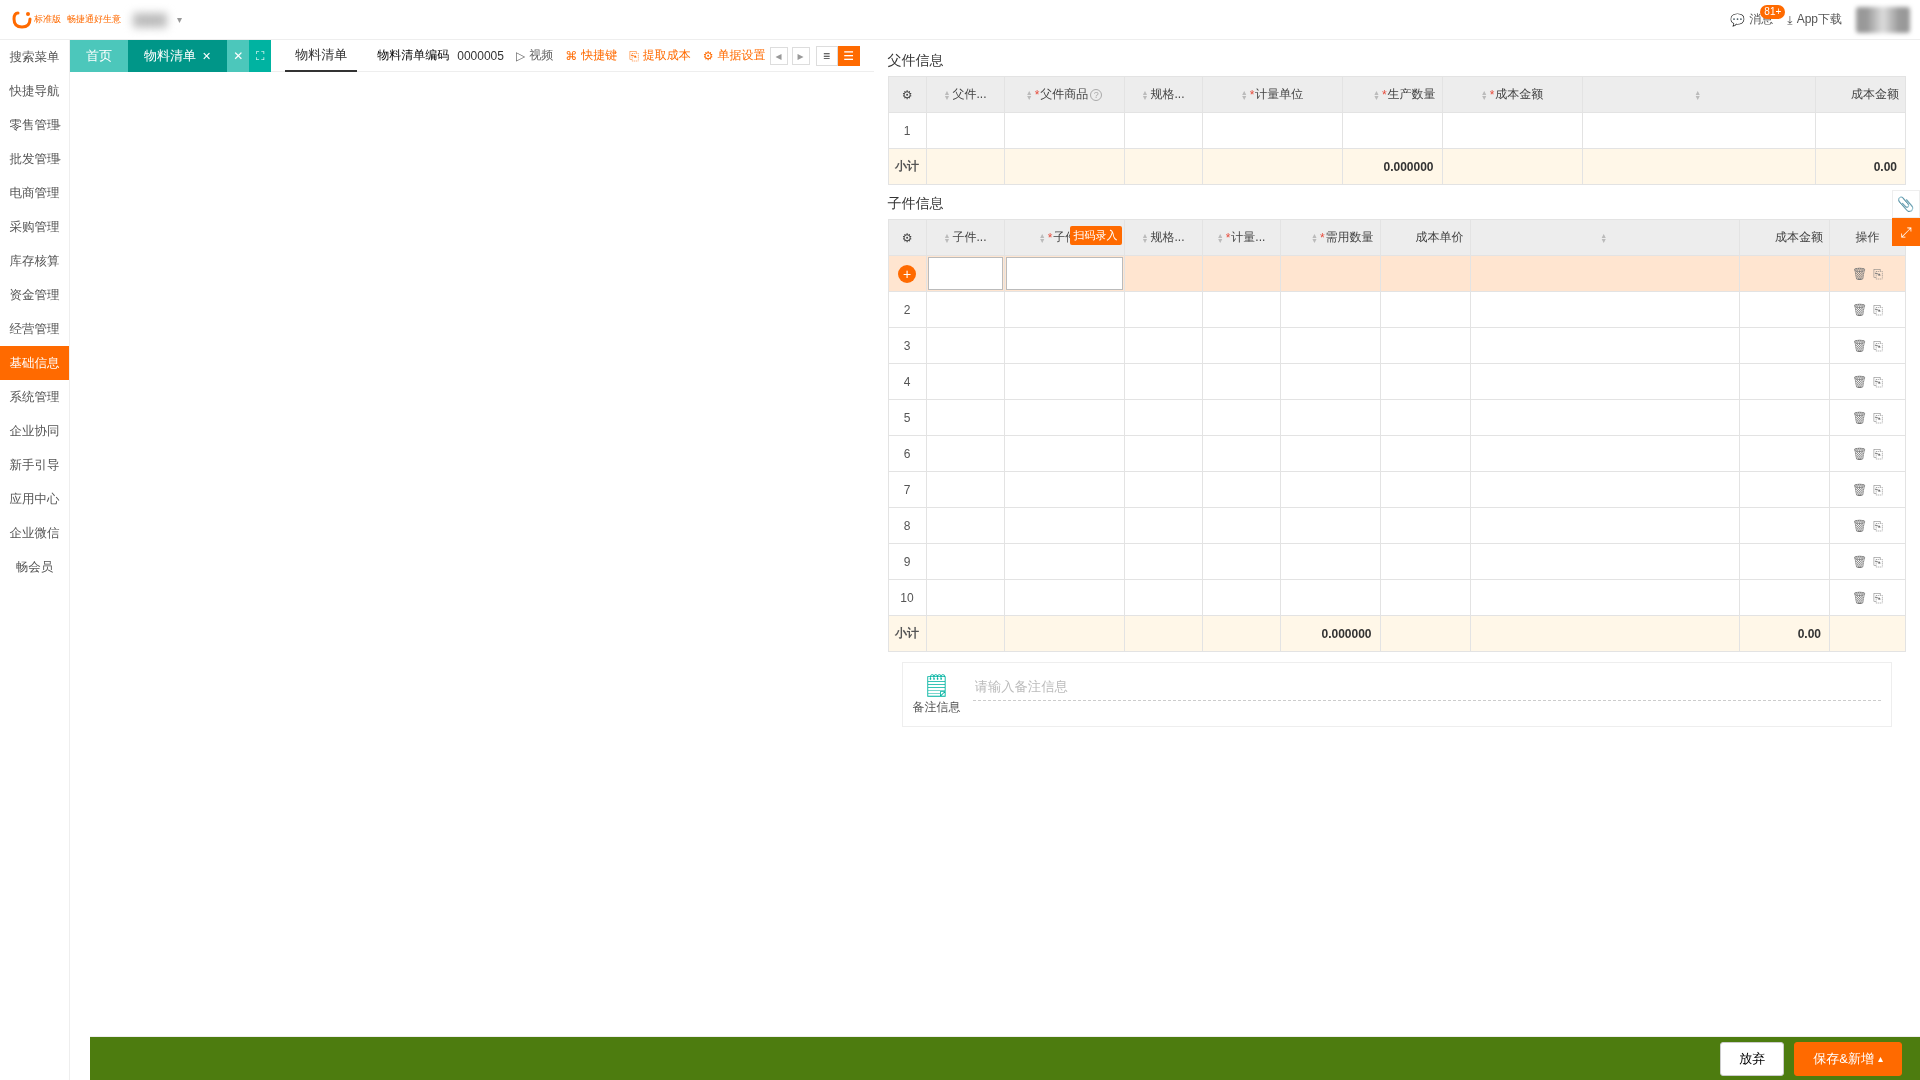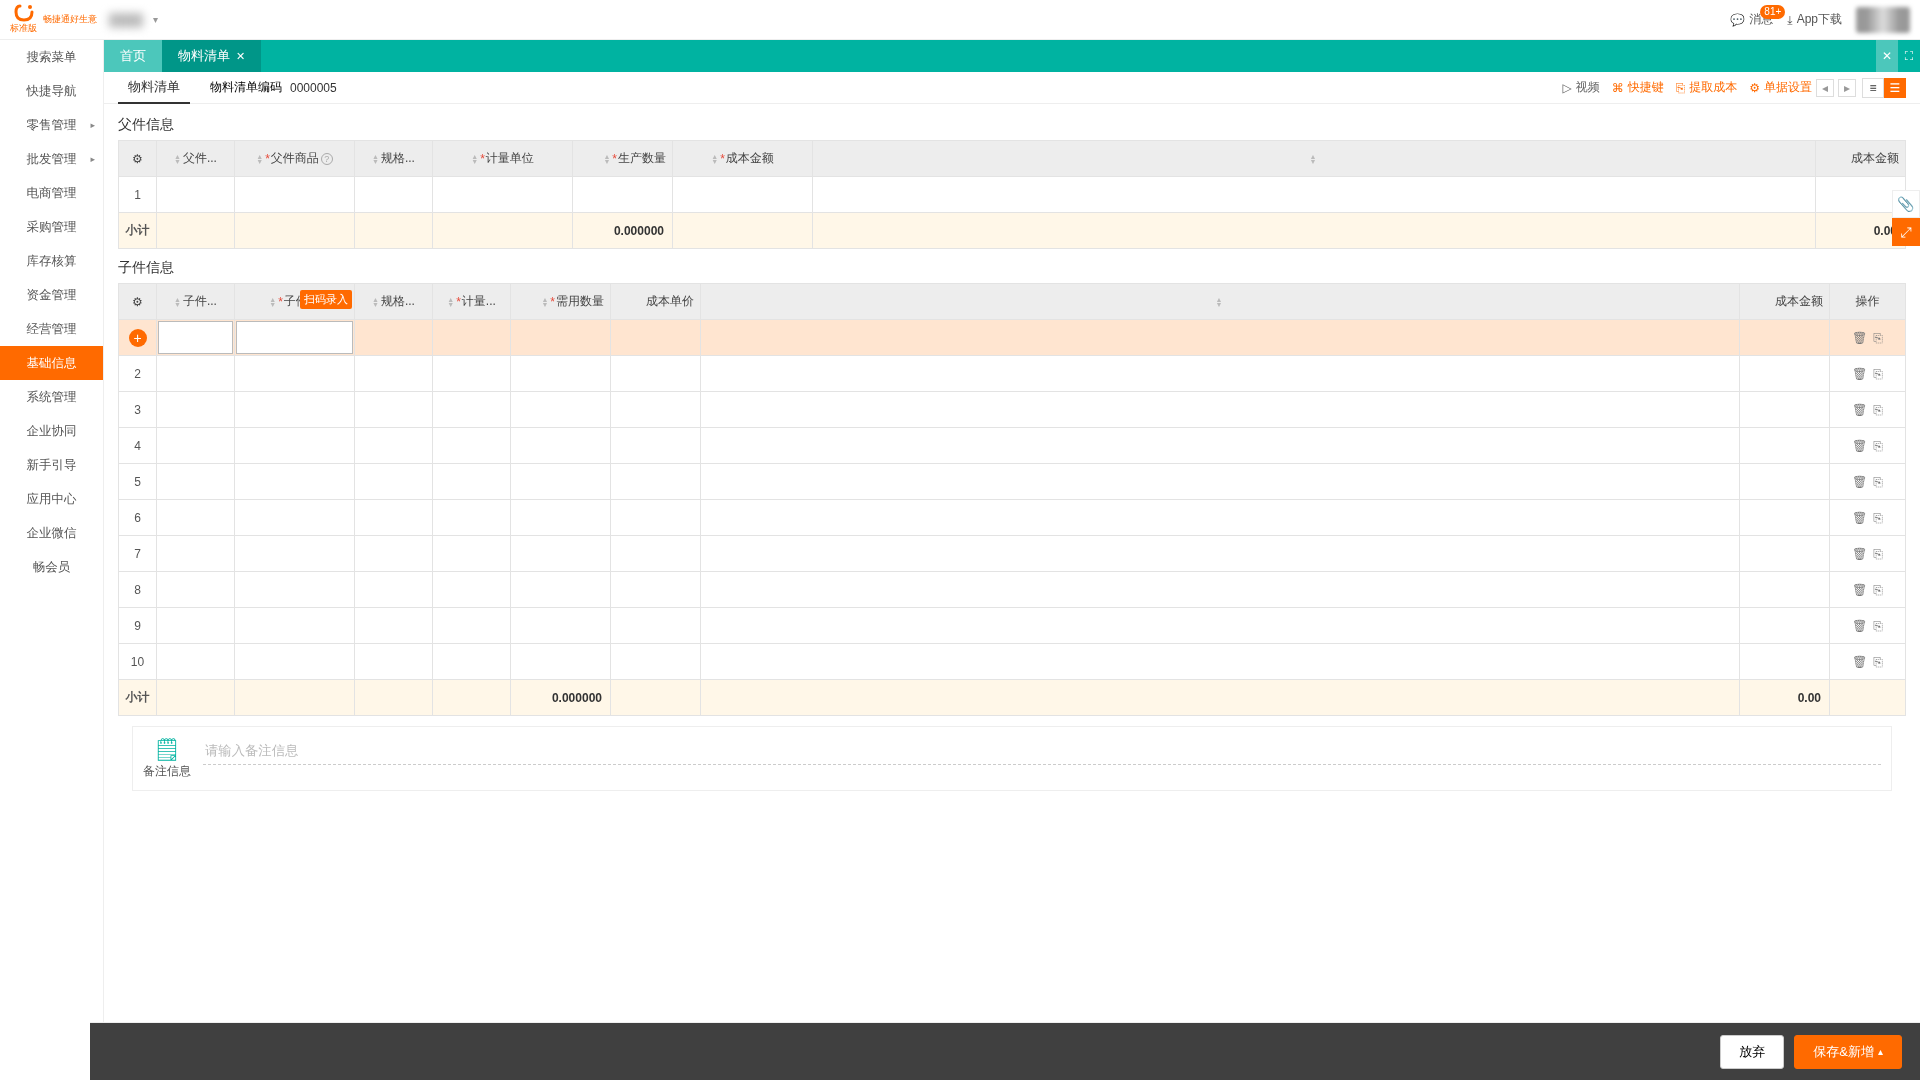--- a/index.html
+++ b/index.html
@@ -1,39 +1,39 @@
 <!DOCTYPE html>
 <html><head>
 <meta charset="utf-8">
 <style>
 * { margin: 0; padding: 0; box-sizing: border-box; }
 body { font-family: "Microsoft YaHei", Arial, sans-serif; font-size: 12px; color: #333; background: #fff; overflow: hidden; }
 
 
 .top-header { height: 40px; display: flex; align-items: center; padding: 0 10px; border-bottom: 1px solid #eee; }
-.logo-box { display: flex; flex-direction: column; align-items: center; margin-right: 8px; }
+.logo-box { display: flex; flex-direction: row; align-items: center; margin-right: 8px; }
 .logo-box .logo-svg { width: 24px; height: 18px; }
 .logo-box .logo-text { font-size: 9px; color: #ff6a00; }
 .logo-tag { font-size: 9px; color: #ff6a00; margin-left: -2px; }
 .company-select { display: flex; align-items: center; gap: 10px; color: #999; cursor: pointer; padding: 0 12px;}
 .company-select .blur { filter: blur(4px); color:#bbb;}
 .spacer { flex: 1; }
 .hdr-item { display: flex; align-items: center; gap: 4px; margin-left: 14px; color: #555; cursor: pointer; position: relative;}
 .badge { position: absolute; top: -6px; right: -12px; background: #ff6a00; color: #fff; border-radius: 8px; font-size: 10px; padding: 0 4px; line-height: 14px;}
 .avatar { width: 54px; height: 26px; background: linear-gradient(90deg,#999 20%, #ddd 50%, #999 80%); border-radius: 3px; margin-left: 14px; filter: blur(2px);}
 .chevron { font-size: 10px; color:#999; }
 
 
 .layout { display: flex; height: calc(100vh - 40px); }
-.sidebar { width: 104px; background: #fff; border-right: 1px solid #eee; }
+.sidebar { width: 70px; background: #fff; border-right: 1px solid #eee; }
 .sidebar-item { height: 34px; display: flex; align-items: center; justify-content: center; color: #555; cursor: pointer; position: relative; font-size: 12.5px;}
 .sidebar-item .arrow { position: absolute; right: 8px; font-size: 9px; color: #888;}
 .sidebar-item.active { background: #ff6a00; color: #fff; }
 
-.main { flex: 1; display: flex; flex-direction: column; min-width: 0;}
+.main { flex: 1; display: flex; flex-direction: row; min-width: 0;}
 .tabbar { height: 32px; background: #00b3a1; display: flex; align-items: stretch; }
 .tab { padding: 0 16px; display: flex; align-items: center; color: #fff; cursor: pointer; gap: 6px; font-size: 13px;}
 .tab.light { background: #4cc7bb; }
 .tab.active { background: #009688; }
 .tab-close-btn { width: 22px; display:flex; align-items:center; justify-content:center; color:#fff; background:#4cc7bb; margin-left:auto; cursor:pointer;}
 .tab-expand { width: 22px; display:flex; align-items:center; justify-content:center; color:#fff; cursor:pointer;}
 
 
 .doc-header { height: 32px; display: flex; align-items: center; padding: 0 14px; border-bottom: 1px solid #eee; background:#fff;}
 .doc-header .left-tab { font-size: 13px; padding: 6px 10px; border-bottom: 2px solid #333; margin-right: 20px;}
@@ -70,21 +70,21 @@
 .op-icons span { margin: 0 3px; cursor:pointer;}
 
 
 .remark { display:flex; align-items:flex-start; gap: 12px; border:1px solid #eee; padding:10px; margin: 10px 14px; }
 .remark-icon-box { display:flex; flex-direction:column; align-items:center; color:#555;}
 .remark-icon { color:#00b3a1; font-size:22px;}
 .remark-input { flex:1; border:none; border-bottom:1px dashed #ccc; padding:6px 2px; color:#701a75;}
 .remark-input::placeholder { color:#bbb;}
 
 
-.footer { position: fixed; bottom: 0; left: 90px; right: 0; height: 58px; background:#404040; border-top:1px solid #eee; display:flex; align-items:center; justify-content:flex-end; padding: 0 18px; gap:10px;}
+.footer { position: fixed; bottom: 0; left: 90px; right: 0; height: 44px; background:#4d7c0f; border-top:1px solid #eee; display:flex; align-items:center; justify-content:flex-end; padding: 0 18px; gap:10px;}
 .btn { padding: 7px 18px; border-radius:3px; font-size:13px; cursor:pointer; border:1px solid #ccc; background:#fff;}
 .btn.primary { background:#ff6a00; color:#fff; border-color:#ff6a00; display:flex; align-items:center; gap:4px;}
 
 
 .float-tools { position: fixed; right:0; top: 190px; display:flex; flex-direction:column;}
 .ft { width:28px; height:28px; display:flex; align-items:center; justify-content:center; font-size:14px; cursor:pointer;}
 .ft.white { background:#fff; border:1px solid #eee; color:#888;}
 .ft.orange { background:#ff6a00; color:#fff;}
 
 .icon { display:inline-block; }

